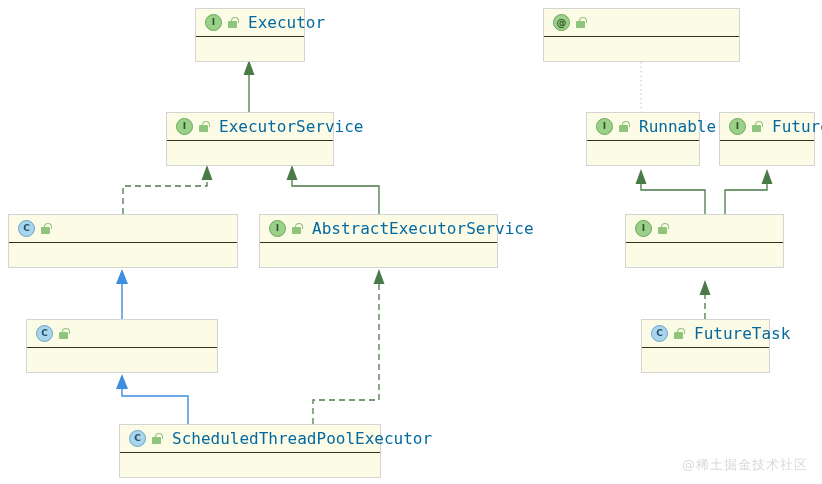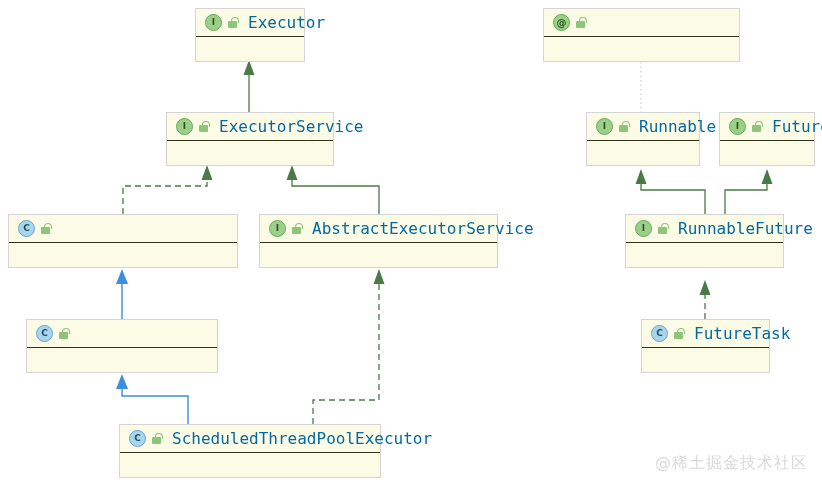--- a/index.html
+++ b/index.html
@@ -100,21 +100,21 @@
     margin-left: 9px;
     font-size: 16px;
     color: #0369a1;
     letter-spacing: 0px;
   }
   #watermark {
     position: absolute;
     right: 14px;
     bottom: 10px;
     font-family: "DejaVu Sans", sans-serif;
-    font-size: 16px;
+    font-size: 13px;
     color: #d9d9d9;
     letter-spacing: 1px;
     z-index: 2;
   }
 </style>
 </head>
 <body>
 
 <div id="diagram-root">
 
@@ -247,21 +247,20 @@
         </div>
         <div class="uml-body"></div>
       </div>
       <div class="uml-node" style="left: 625px; top: 214px; width: 159px; height: 54px;">
         <div class="uml-title-row">
           <span class="node-icon icon-interface">I</span>
           <span class="lock-icon">
             <span class="shackle"></span>
             <span class="body"></span>
           </span>
-          <span class="node-label">RunnableFuture</span>
         </div>
         <div class="uml-body"></div>
       </div>
       <div class="uml-node" style="left: 26px; top: 319px; width: 192px; height: 54px;">
         <div class="uml-title-row">
           <span class="node-icon icon-class">C</span>
           <span class="lock-icon">
             <span class="shackle"></span>
             <span class="body"></span>
           </span>

